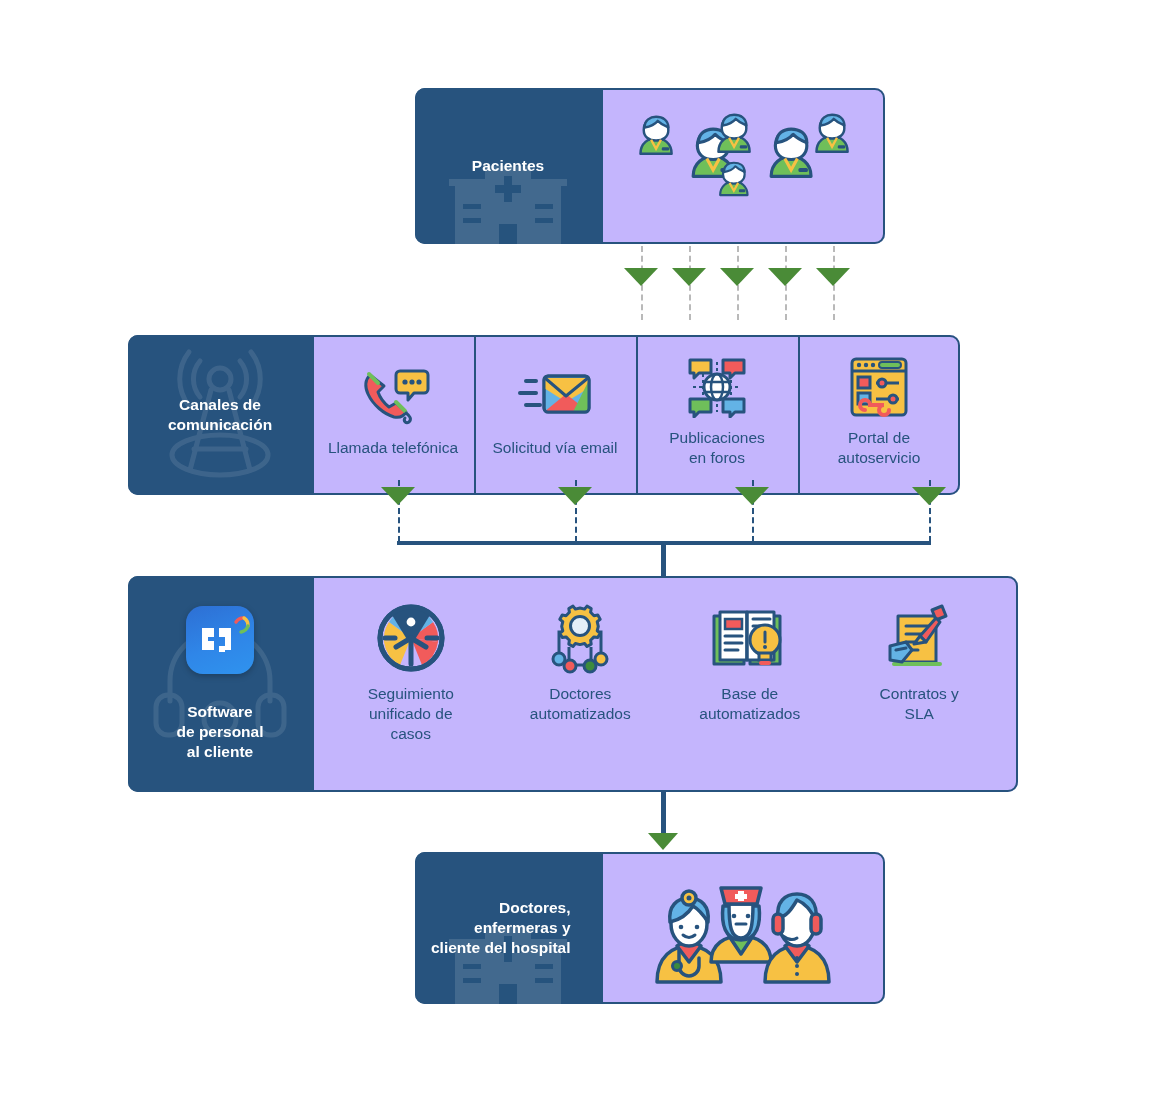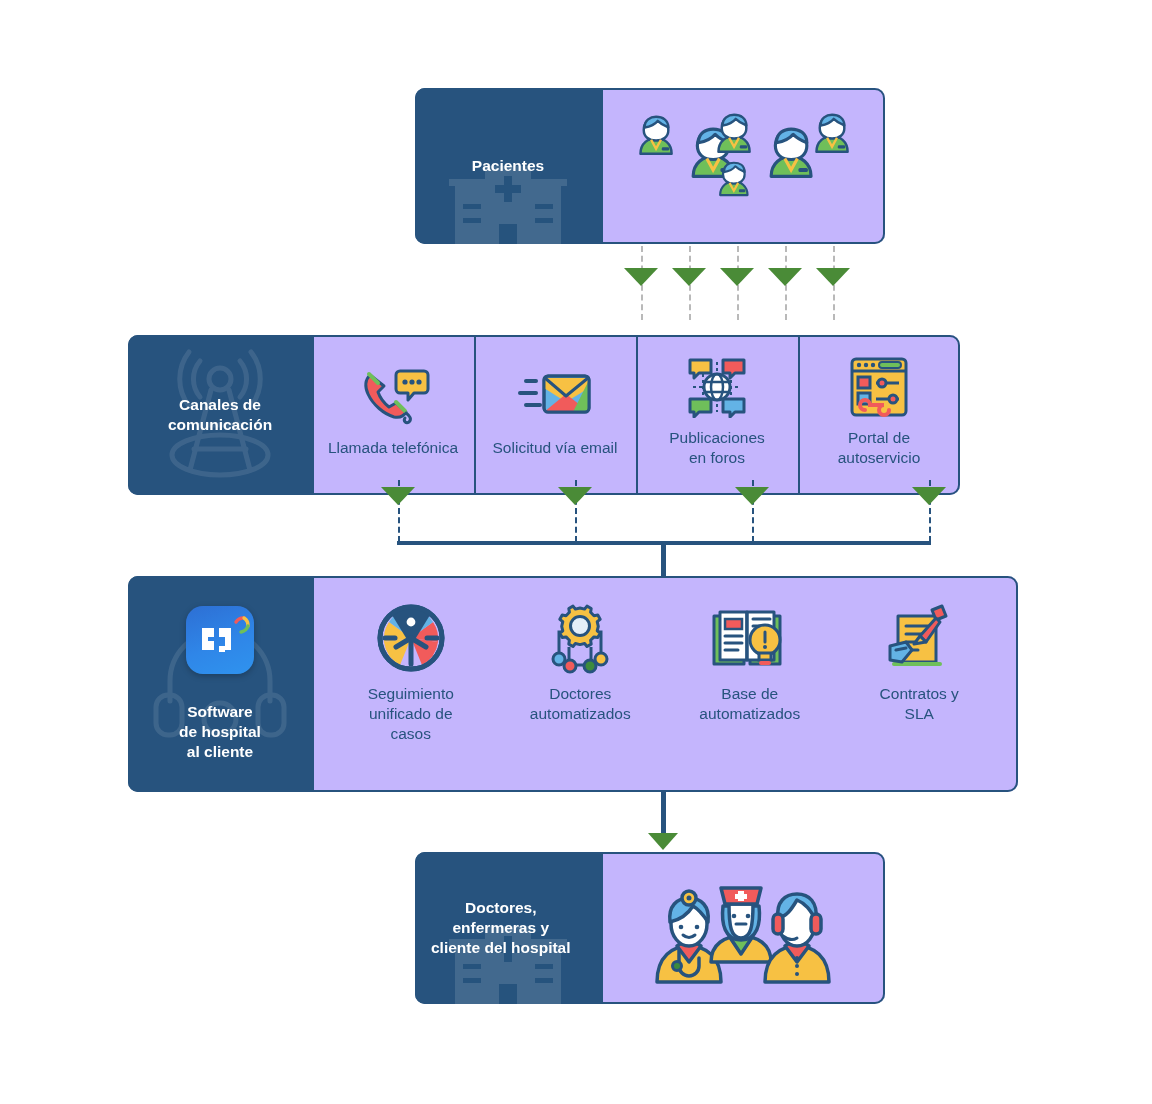--- a/index.html
+++ b/index.html
@@ -43,21 +43,21 @@
   .feat .ic{height:72px;display:flex;align-items:center;justify-content:center;margin-bottom:10px;}
   .feat .cap{color:#27537E;font-size:15.5px;text-align:center;line-height:1.3;}
 
   .applogo{width:68px;height:68px;border-radius:17px;position:relative;
            background:linear-gradient(160deg,#2D6FD4 0%,#2F86E8 55%,#2F93EE 100%);
            box-shadow:0 2px 6px rgba(0,0,0,.25);}
 
   
   #doctores{left:415px;top:852px;width:470px;height:152px;}
   #doctores .dark{width:186px;padding-left:16px;box-sizing:border-box;}
-  #doctores .dark-label{font-size:15.5px;text-align:center;}
+  #doctores .dark-label{font-size:15.5px;text-align:right;}
   #doctores .light{align-items:center;justify-content:center;border-radius:0 10px 10px 0;
                    box-shadow:0 0 0 2px #27537E inset;}
 
   
   .conn{position:absolute;}
   .vline{position:absolute;width:0;border-left:2px dashed #B9B9B9;}
   .vline.blue{border-left:2px dashed #27537E;}
   .arrow{position:absolute;width:0;height:0;border-left:17px solid transparent;
          border-right:17px solid transparent;border-top:18px solid #4A8B37;}
   .bus{position:absolute;background:#27537E;}
@@ -296,21 +296,21 @@
           </g>
           <g fill="none" stroke-width="3.4" stroke-linecap="round">
             <path d="M50 16 A9 9 0 0 1 58 12" stroke="#F15B5B"></path>
             <path d="M58 12 A9 9 0 0 1 62 20" stroke="#F7C143"></path>
             <path d="M62 20 A9 9 0 0 1 55 26" stroke="#6FBF5A"></path>
           </g>
         </svg>
       </div>
       <div class="dark-label">
         <span>Software</span><br>
-        <span>de hospital</span><br>
+        <span>de personal</span><br>
         <span>al cliente</span>
       </div>
     </div>
     <div class="light">
 
       <div class="feat">
         <span class="ic">
           <svg width="72" height="72" viewBox="0 0 72 72">
             <circle cx="36" cy="36" r="31" fill="none" stroke="#27537E" stroke-width="5"></circle>
             <path d="M36 36 L14 20 A31 31 0 0 0 9 40 L36 36Z" fill="#F7C143"></path>

